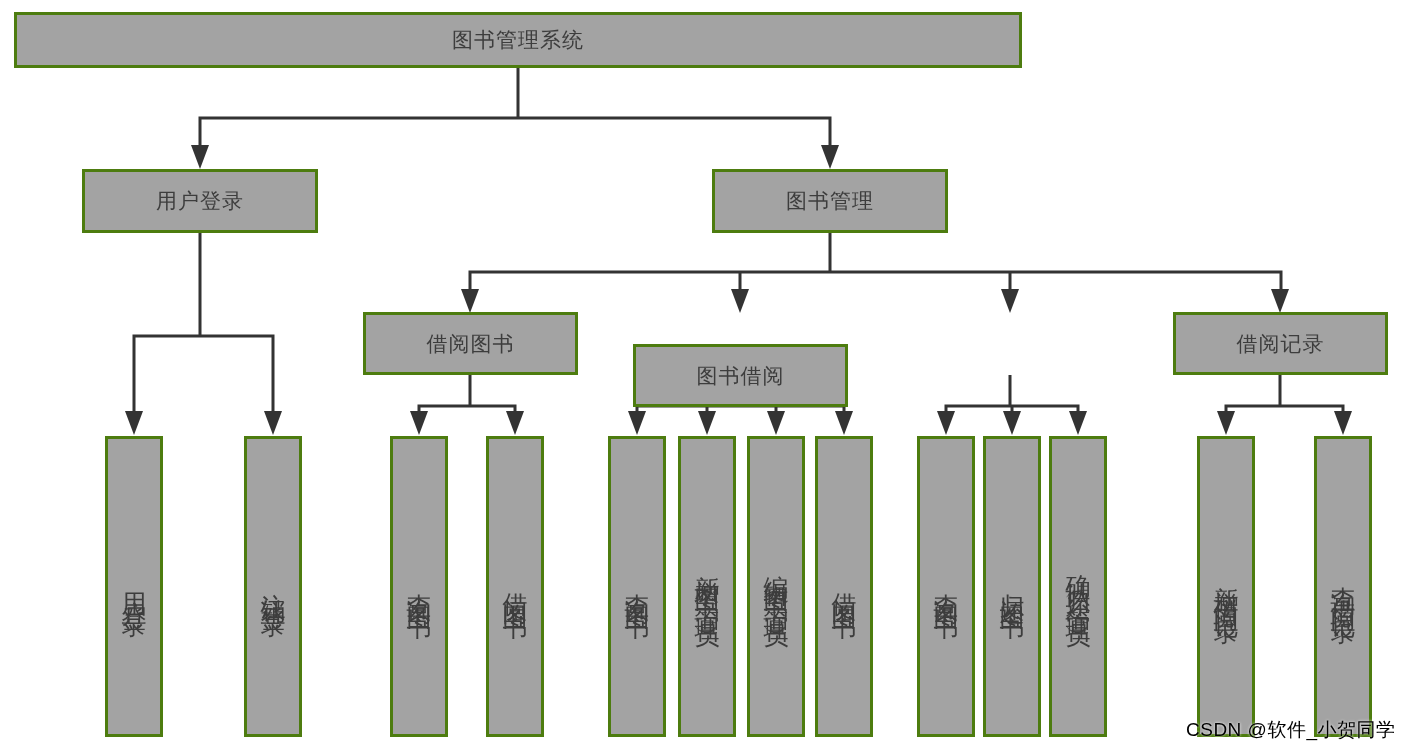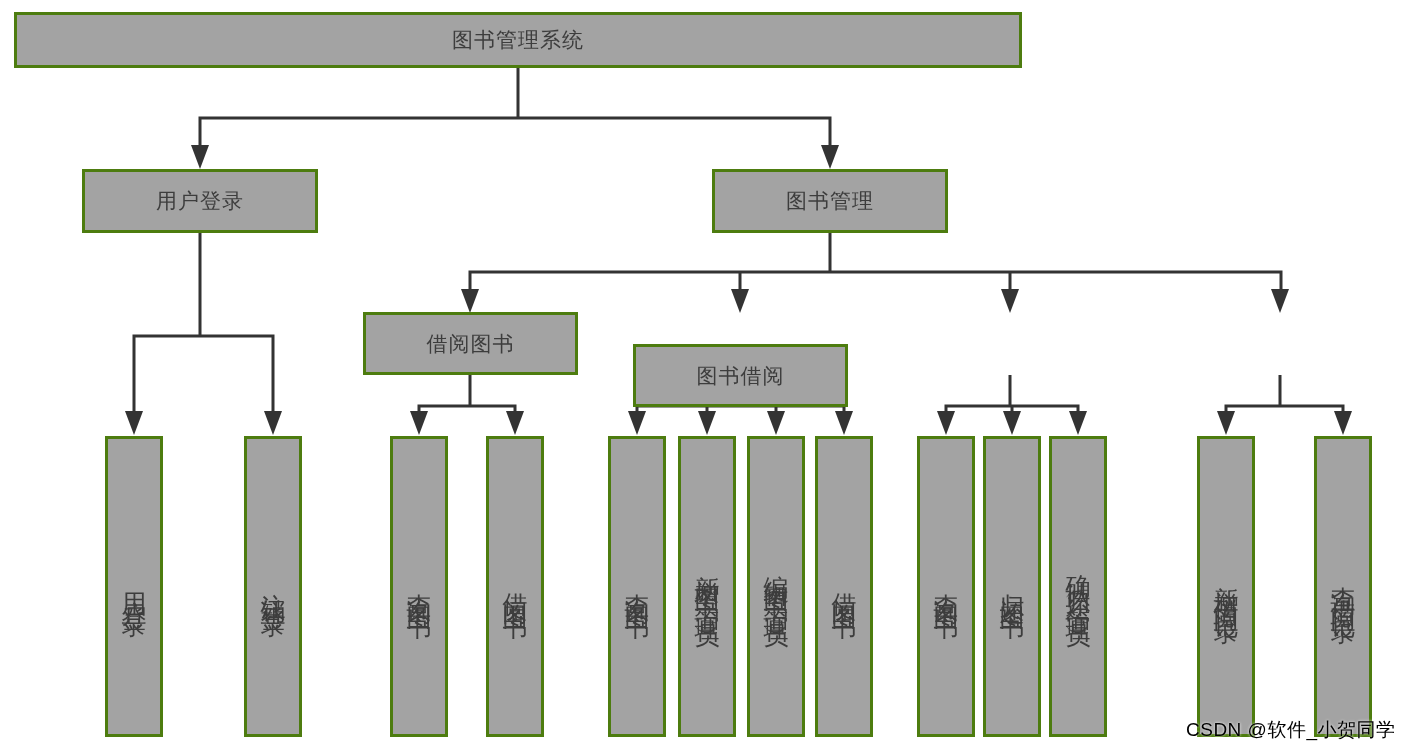--- a/index.html
+++ b/index.html
@@ -90,20 +90,21 @@
     </g>
   </svg>
 
   <div class="node node-h" style="left:14px;top:12px;width:1008px;height:56px;">图书管理系统</div>
 
   <div class="node node-h" style="left:82px;top:169px;width:236px;height:64px;">用户登录</div>
   <div class="node node-h" style="left:712px;top:169px;width:236px;height:64px;">图书管理</div>
 
   <div class="node node-h" style="left:363px;top:312px;width:215px;height:63px;">借阅图书</div>
   <div class="node node-h" style="left:633px;top:312px;width:215px;height:63px;margin-top:32px;">图书借阅</div>
+  <div class="node node-h" style="left:1173px;top:312px;width:215px;height:63px;">借阅记录</div>
 
   <div class="node node-v" style="left:105px;">用户登录</div>
   <div class="node node-v" style="left:244px;">注销登录</div>
 
   <div class="node node-v" style="left:390px;">查询图书</div>
   <div class="node node-v" style="left:486px;">借阅图书</div>
 
   <div class="node node-v" style="left:608px;">查询图书</div>
   <div class="node node-v" style="left:678px;">新增图书（管理员）</div>
   <div class="node node-v" style="left:747px;">编辑图书（管理员）</div>

